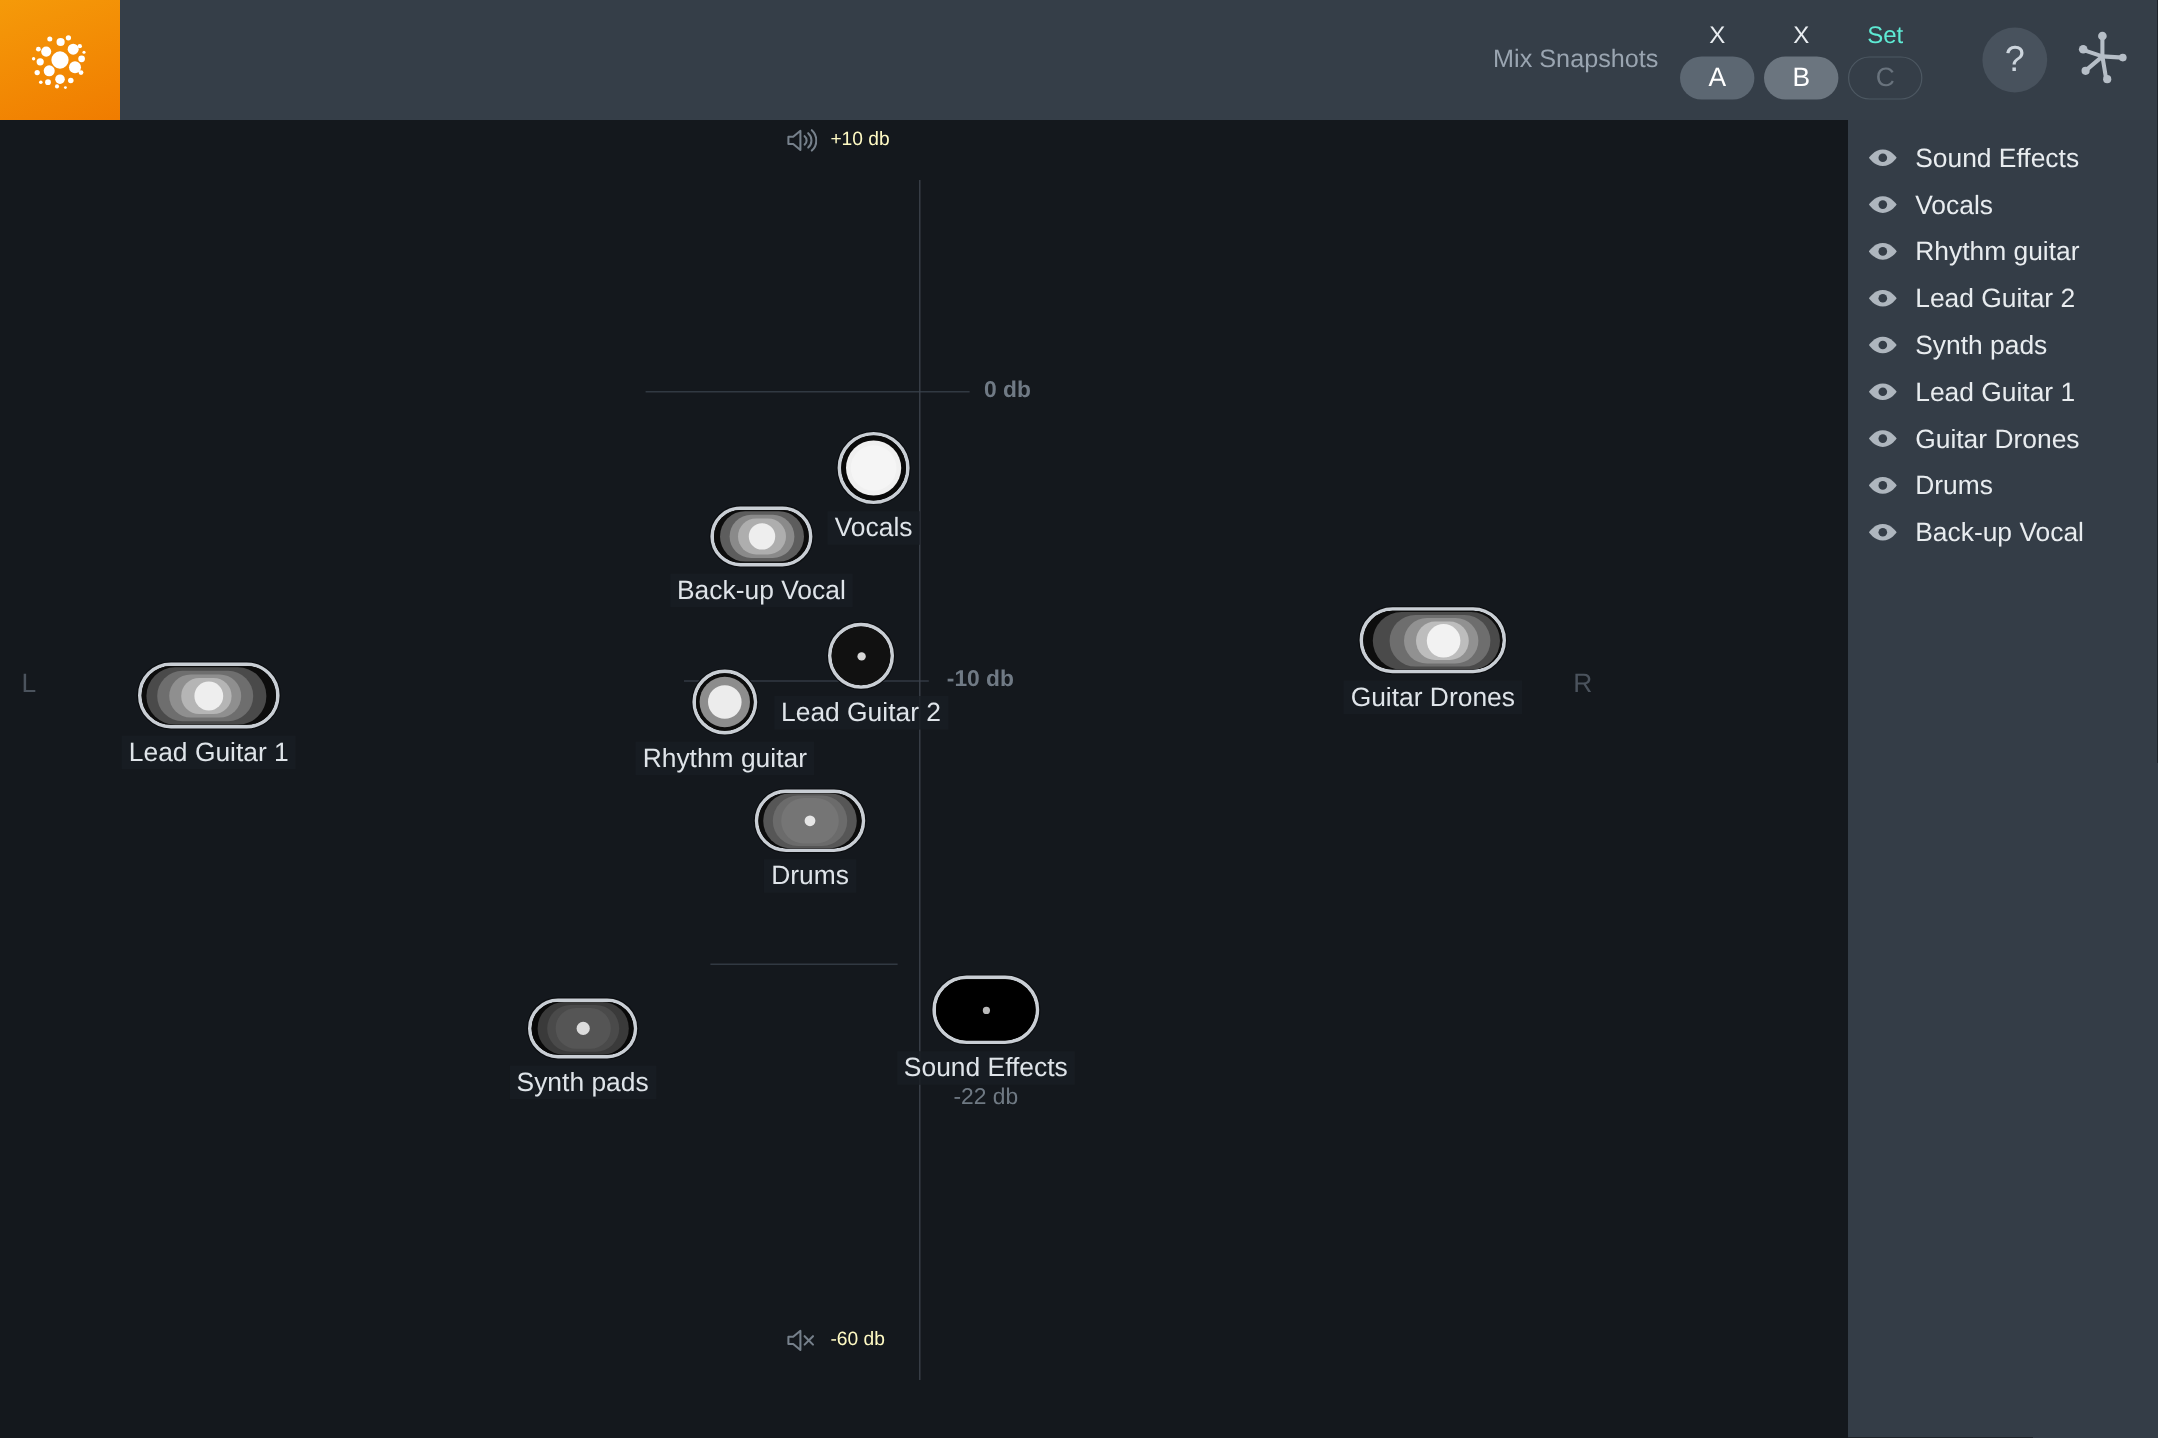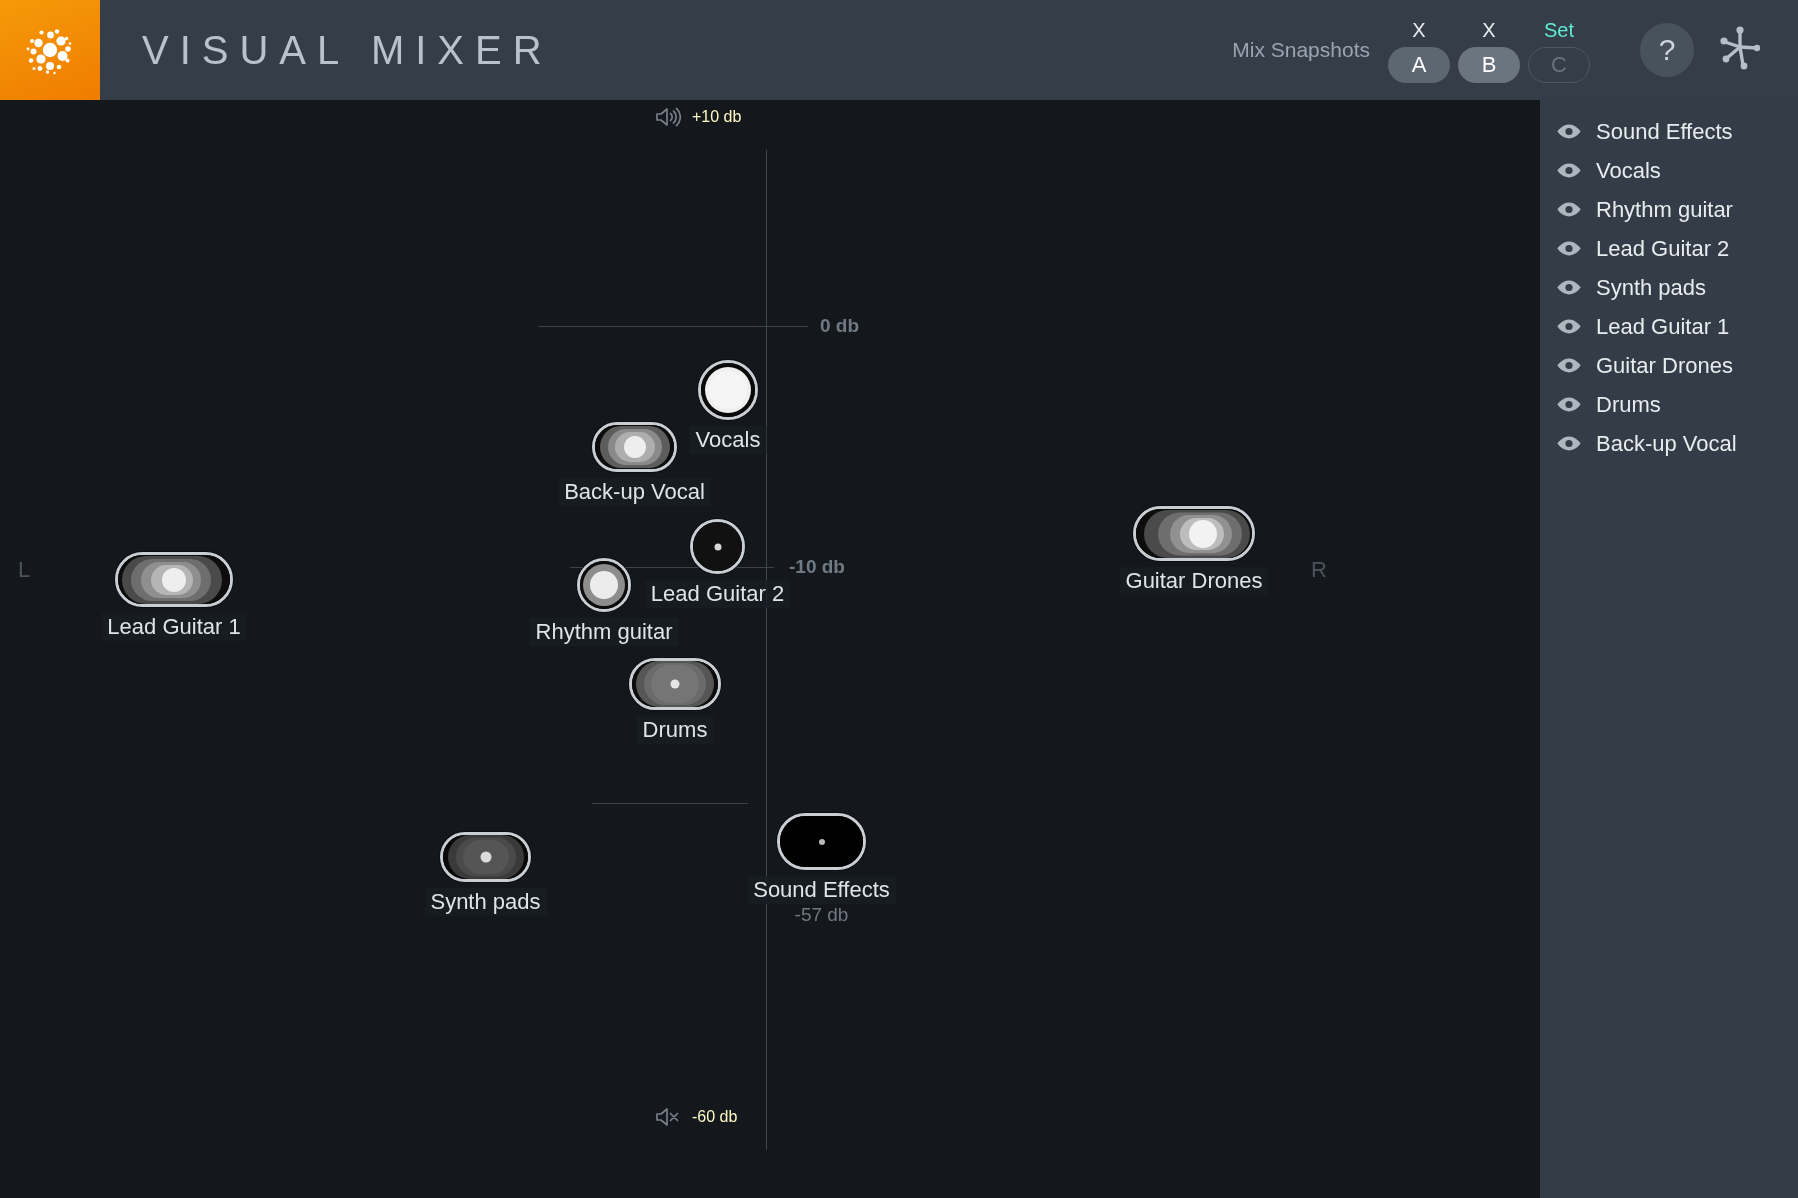--- a/index.html
+++ b/index.html
@@ -31,21 +31,21 @@
     font-size: 40px;
     letter-spacing: 11px;
     font-weight: 400;
     margin-left: 42px;
     white-space: nowrap;
   }
   #header-right {
     margin-left: auto;
     display: flex; align-items: center;
     height: 100px;
-    padding-right: 36px;
+    padding-right: 24px;
     justify-content: center;
   }
   #snapshots-label {
     color: #9aa5b1;
     font-size: 21px;
     margin-right: 14px;
     white-space: nowrap;
   }
   .snap-col {
     display: flex; flex-direction: column; align-items: center;
@@ -180,21 +180,20 @@
           <circle cx="45.5" cy="17.5" r="1.8"></circle>
           <circle cx="13" cy="47.5" r="1.5"></circle>
           <circle cx="26.5" cy="51" r="1.7"></circle>
           <circle cx="49" cy="22.5" r="1.3"></circle>
           <circle cx="7" cy="28" r="1.4"></circle>
           <circle cx="33.5" cy="52" r="1.2"></circle>
         </g>
       </svg>
     </div>
 
-    <div id="app-title">VISUAL MIXER</div>
 
     <div id="header-right">
 
       <span id="snapshots-label">Mix Snapshots</span>
 
       <div class="snap-col">
         <span class="snap-top">X</span>
         <button class="snap-btn">A</button>
       </div>
 
@@ -340,21 +339,21 @@
             <div class="ring" style="background: rgb(220, 220, 220); width: 11px; height: 11px; left: 50%; top: 50%;"></div>
           </div>
           <div class="puck-label" style="top: 56px;">Synth pads</div>
         </div>
         <div class="puck-wrap" style="left: 777px; top: 713px; width: 89px;">
           <div class="puck" style="width: 89px; height: 57px; border-radius: 28.5px;">
             <div class="ring" style="background: rgb(0, 0, 0); width: 89px; height: 57px; left: 50%; top: 50%;"></div>
             <div class="ring" style="background: rgb(185, 185, 185); width: 6px; height: 6px; left: 50%; top: 50%;"></div>
           </div>
           <div class="puck-label" style="top: 63px;">Sound Effects</div>
-          <div class="puck-db" style="top: 91px;">-57 db</div>
+          <div class="puck-db" style="top: 91px;">-22 db</div>
         </div>
       </div>
 
   </div>
 
   <div id="sidebar">
     <div id="track-list">
         <div class="track-row">
           <span class="eye">
             <svg width="26" height="17" viewBox="0 0 26 17">

